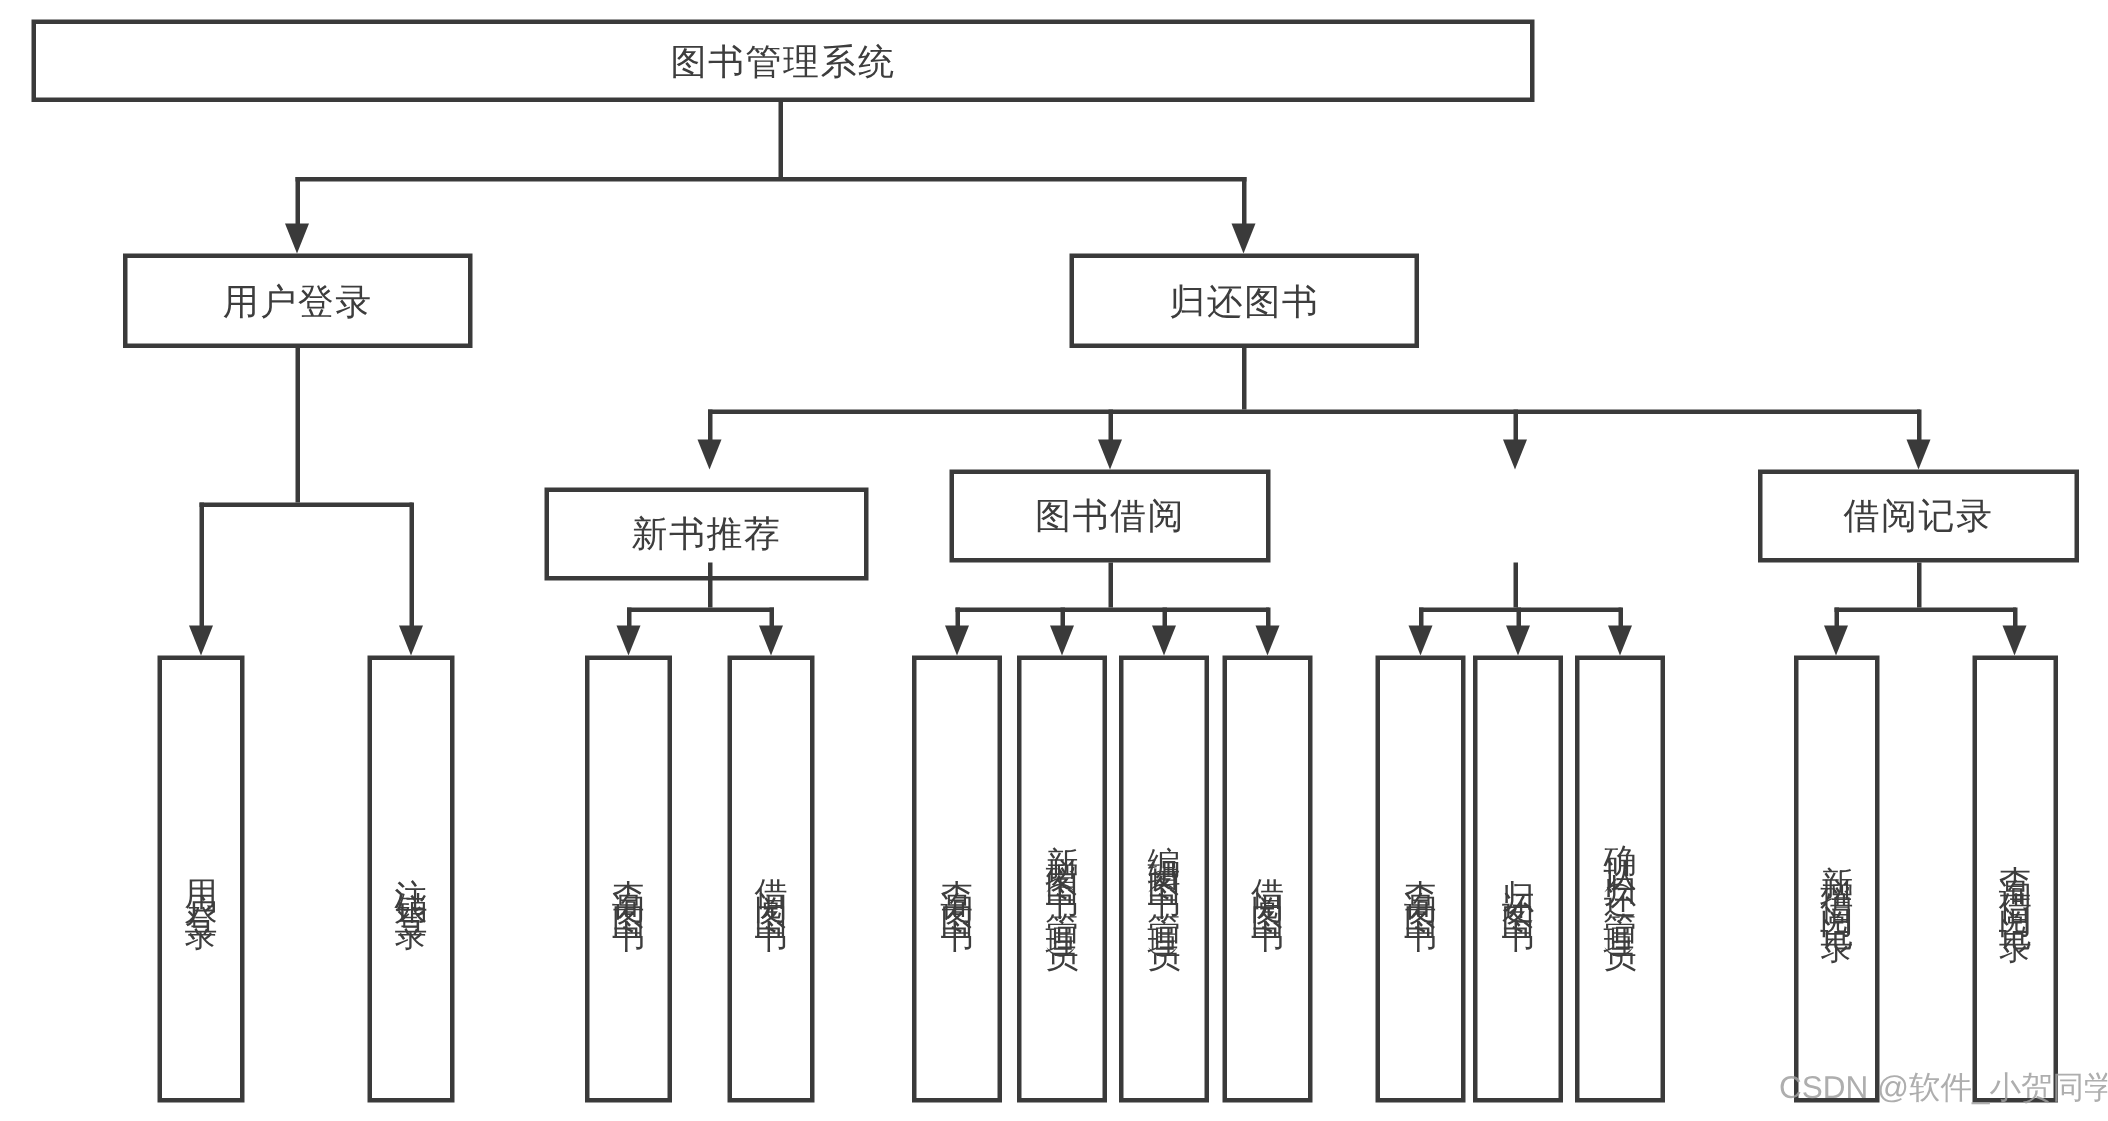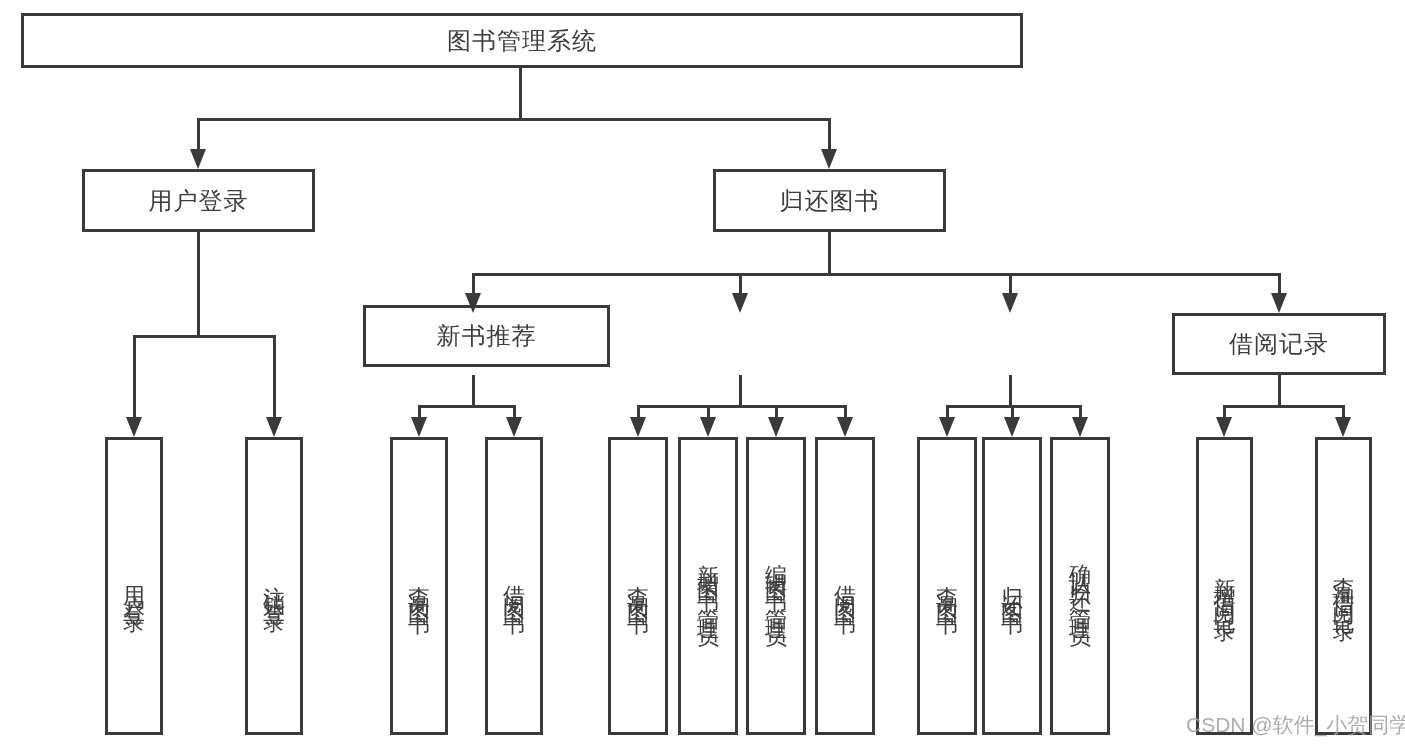--- a/index.html
+++ b/index.html
@@ -39,21 +39,22 @@
 </head>
 <body>
 
 <div class="canvas">
 
   <div class="box hbox" style="left:21px;top:13px;width:1002px;height:55px">图书管理系统</div>
 
   <div class="box hbox" style="left:82px;top:169px;width:233px;height:63px">用户登录</div>
   <div class="box hbox" style="left:713px;top:169px;width:233px;height:63px">归还图书</div>
 
-  <div class="box hbox" style="left:363px;top:305px;width:247px;height:62px">新书推荐</div>
+  <div class="box hbox" style="left:363px;top:325px;width:216px;height:62px">新书推荐</div>
+  <div class="box hbox" style="left:633px;top:313px;width:214px;height:62px">图书借阅</div>
   <div class="box hbox" style="left:1172px;top:313px;width:214px;height:62px">借阅记录</div>
 
   <div class="box vbox" style="left:105px;top:437px;width:58px;height:298px">
     <span>用户登录</span>
   </div>
   <div class="box vbox" style="left:245px;top:437px;width:58px;height:298px">
     <span>注销登录</span>
   </div>
 
   <div class="box vbox" style="left:390px;top:437px;width:58px;height:298px">

